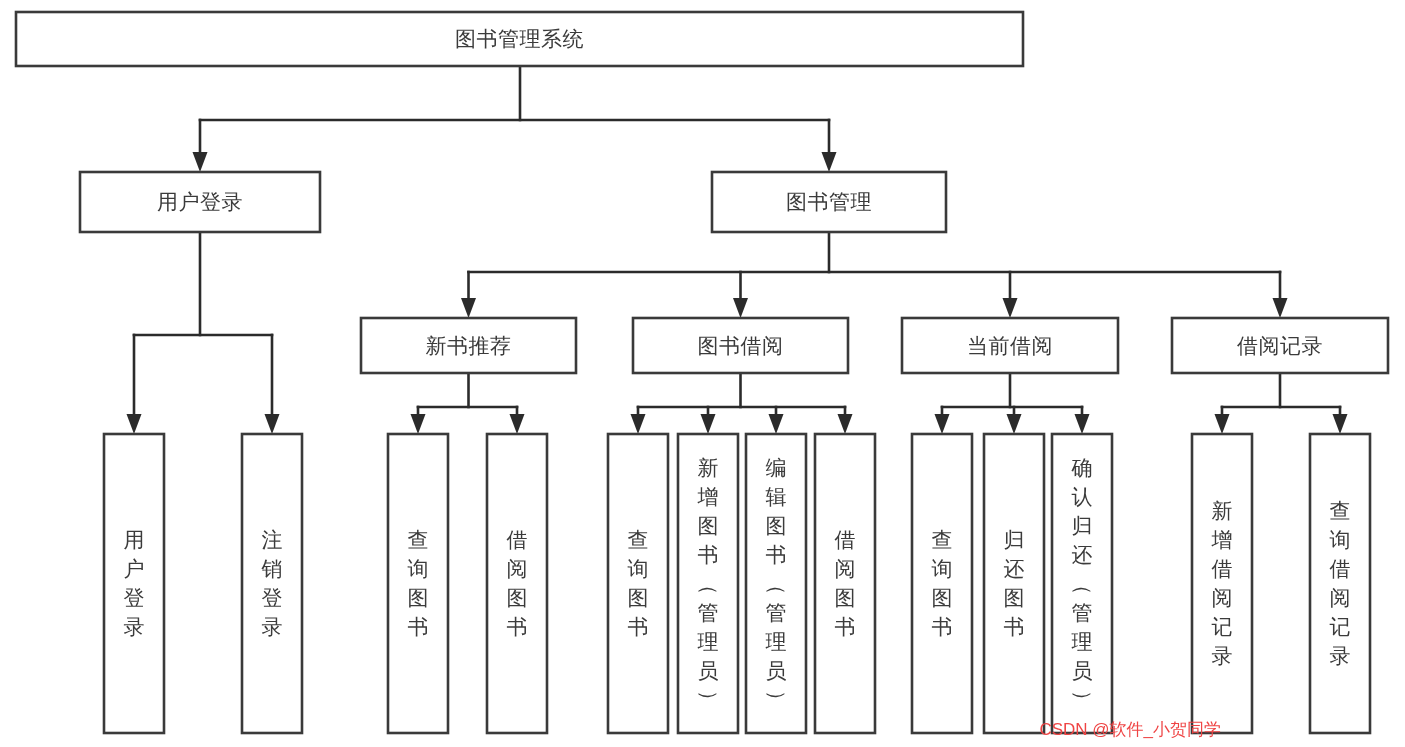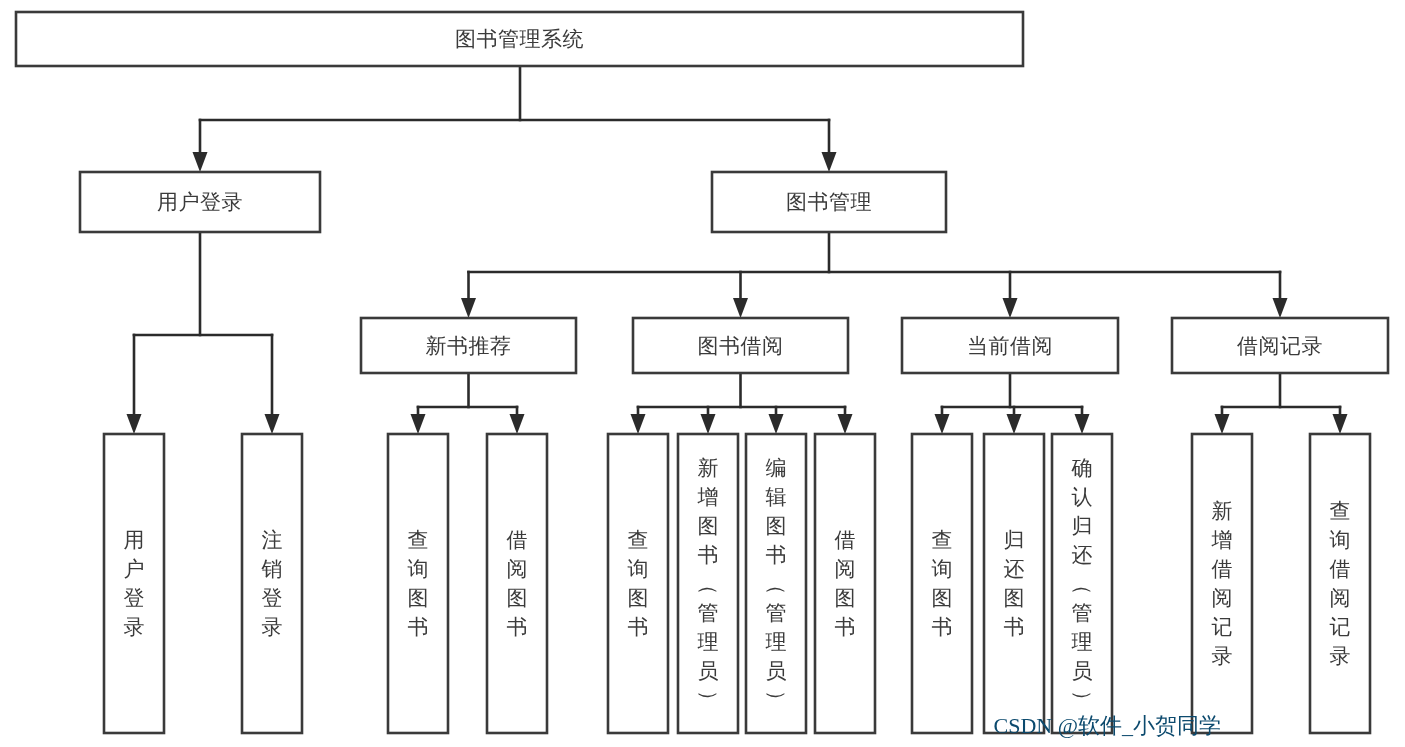--- a/index.html
+++ b/index.html
@@ -55,23 +55,23 @@
     font-family: "DejaVu Sans", "Liberation Sans", sans-serif;
     font-size: 21px;
     fill: #3b3b3b;
     text-anchor: middle;
     dominant-baseline: middle;
   }
   .watermark {
     position: absolute;
     right: 8px;
     bottom: 6px;
-    font-family: Liberation Serif, serif;
-    font-size: 22px;
-    color: #0c4a6e;
+    font-family: Liberation Sans, sans-serif;
+    font-size: 17px;
+    color: #ef4444;
     white-space: nowrap;
     user-select: none;
     pointer-events: none;
   }
 </style>
 </head>
 <body>
 
 <div id="diagram-root">
   <svg id="tree-svg" viewBox="0 0 1405 747" xmlns="http://www.w3.org/2000/svg">

